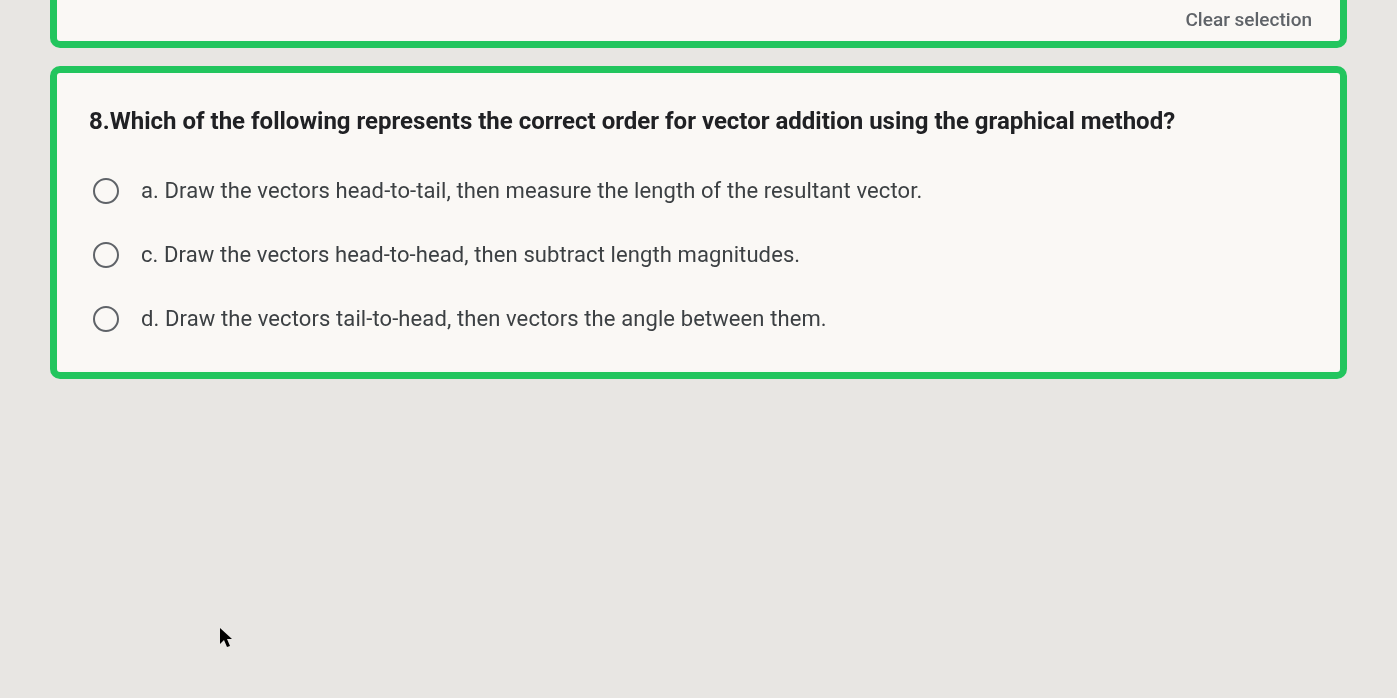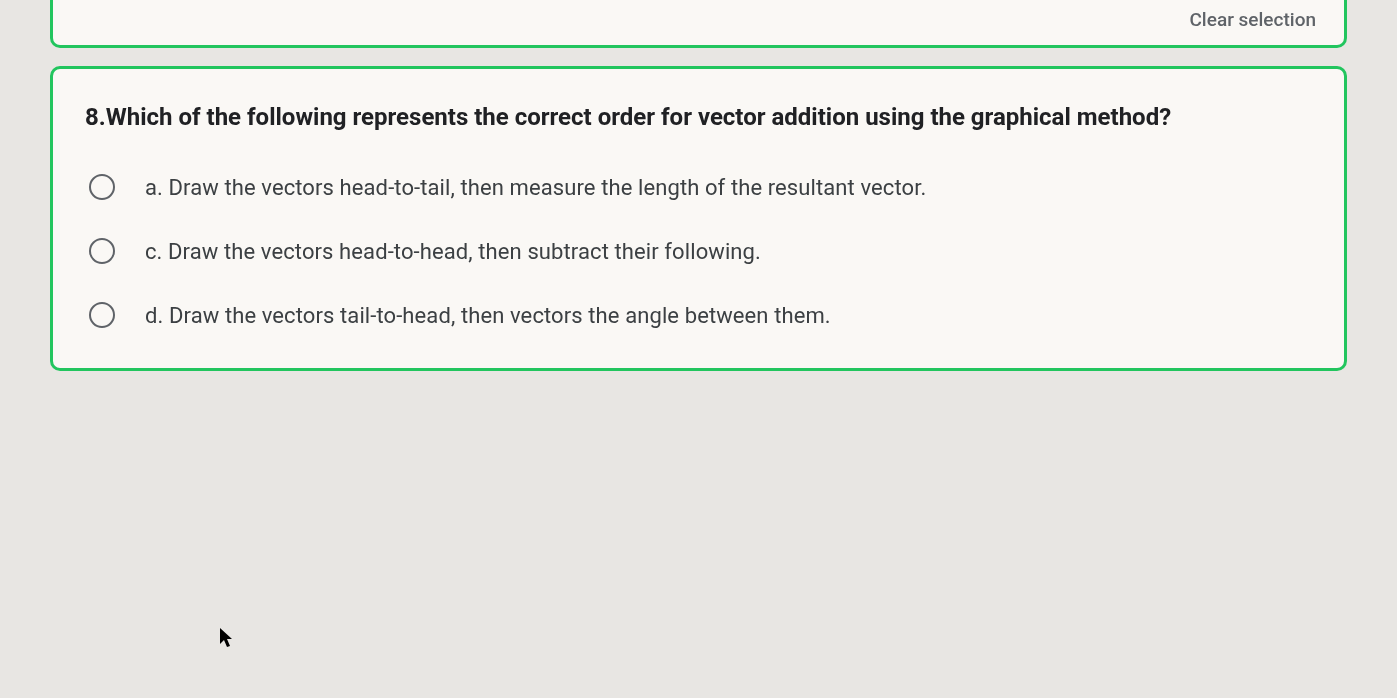--- a/index.html
+++ b/index.html
@@ -10,21 +10,21 @@
     body {
       font-family: 'Roboto', Arial, sans-serif;
       background: #e8e6e3;
       width: 1397px;
       height: 698px;
       overflow: hidden;
       padding: 0 50px;
     }
     .card {
       background: #faf8f5;
-      border: 3px solid #22c55e;
+      border: 7px solid #22c55e;
       border-radius: 10px;
       margin-bottom: 18px;
       padding: 18px 28px;
     }
     .card-top {
       position: relative;
       height: 48px;
       border-top: none;
       border-top-left-radius: 0;
       border-top-right-radius: 0;
@@ -51,22 +51,21 @@
       margin-bottom: 38px;
     }
     .options {
       display: flex;
       flex-direction: column;
       gap: 38px;
       padding-left: 4px;
     }
     .option {
       display: flex;
-      align-items: center;
-      gap: 30px;
+      gap: 22px;
       cursor: pointer;
     }
     .radio {
       width: 26px;
       height: 26px;
       border: 2.5px solid #5f6368;
       border-radius: 50%;
       flex-shrink: 0;
     }
     .option-label {
@@ -91,21 +90,21 @@
 
 <div class="card question-card">
   <h2 class="question-title">8.Which of the following represents the correct order for vector addition using the graphical method?</h2>
   <div class="options">
     <label class="option">
       <span class="radio"></span>
       <span class="option-label">a. Draw the vectors head-to-tail, then measure the length of the resultant vector.</span>
     </label>
     <label class="option">
       <span class="radio"></span>
-      <span class="option-label">c. Draw the vectors head-to-head, then subtract their following.</span>
+      <span class="option-label">c. Draw the vectors head-to-head, then subtract length magnitudes.</span>
     </label>
     <label class="option">
       <span class="radio"></span>
       <span class="option-label">d. Draw the vectors tail-to-head, then vectors the angle between them.</span>
     </label>
   </div>
 </div>
 
 <svg class="cursor" viewBox="0 0 16 20" style="left:220px; top:628px;">
   <path d="M0 0 L0 16 L4 12 L7 19 L10 18 L7 11 L12 11 Z" fill="#000"></path>

